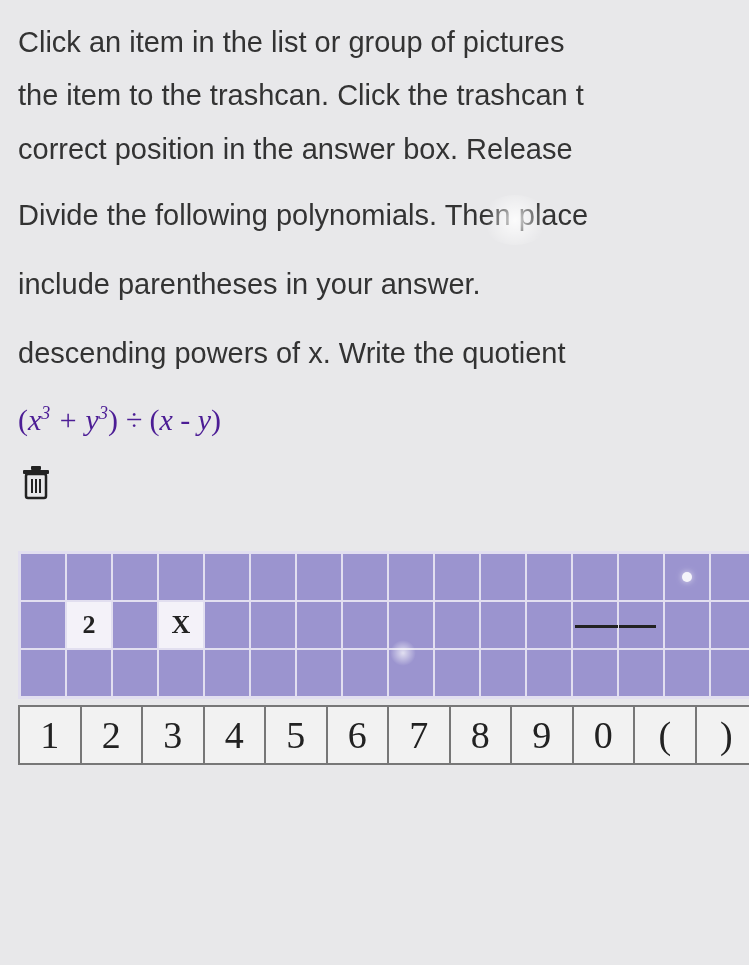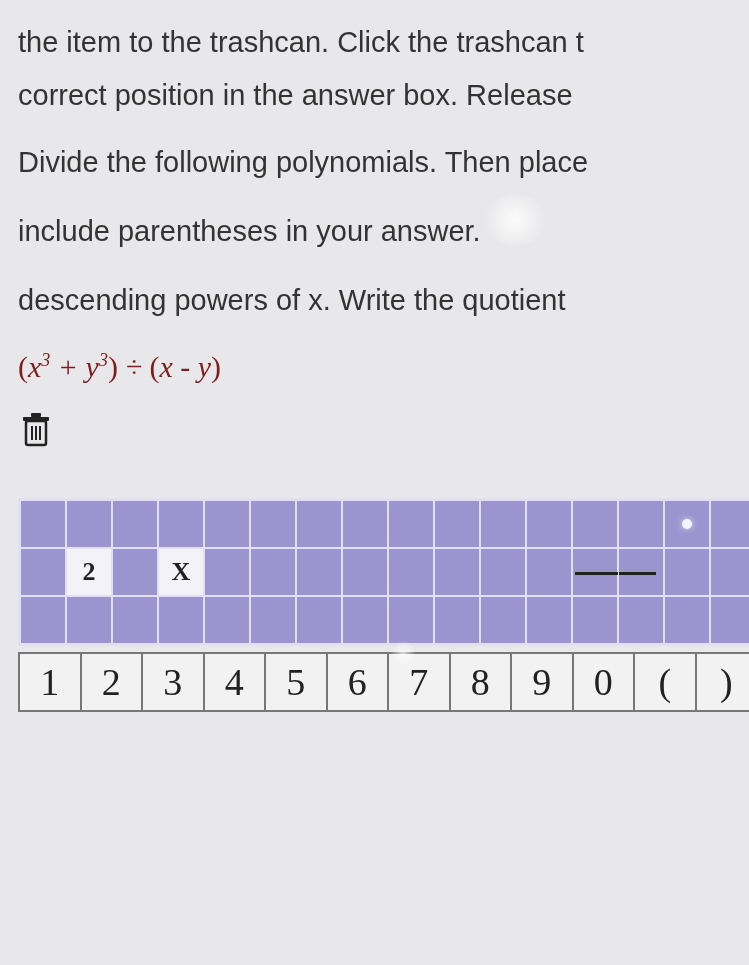--- a/index.html
+++ b/index.html
@@ -23,21 +23,21 @@
   .question p {
     font-size: 29px;
     line-height: 1.9;
     color: #333;
     margin-top: 14px;
     white-space: nowrap;
   }
   .formula {
     font-size: 30px;
     font-style: italic;
-    color: #7f1d1d;
+    color: #4c1d95;
     margin-top: 22px;
     font-family: "Times New Roman", serif;
   }
   .formula .paren { font-style: normal; }
   .formula sup { font-size: 18px; vertical-align: super; }
   .trash {
     margin-top: 26px;
     width: 36px;
     height: 40px;
     display: flex;
@@ -123,20 +123,21 @@
     height: 26px;
     border-radius: 50%;
     background: radial-gradient(circle, rgba(255,255,255,0.7) 0%, rgba(255,255,255,0) 70%);
     pointer-events:none;
   }
 </style>
 </head>
 <body>
 
 <div class="instructions">
+  <p>Click an item in the list or group of pictures</p>
   <p>the item to the trashcan. Click the trashcan t</p>
   <p>correct position in the answer box. Release</p>
 </div>
 
 <div class="question">
   <p>Divide the following polynomials. Then place</p>
   <p>include parentheses in your answer.</p>
   <p>descending powers of x. Write the quotient</p>
 </div>
 

